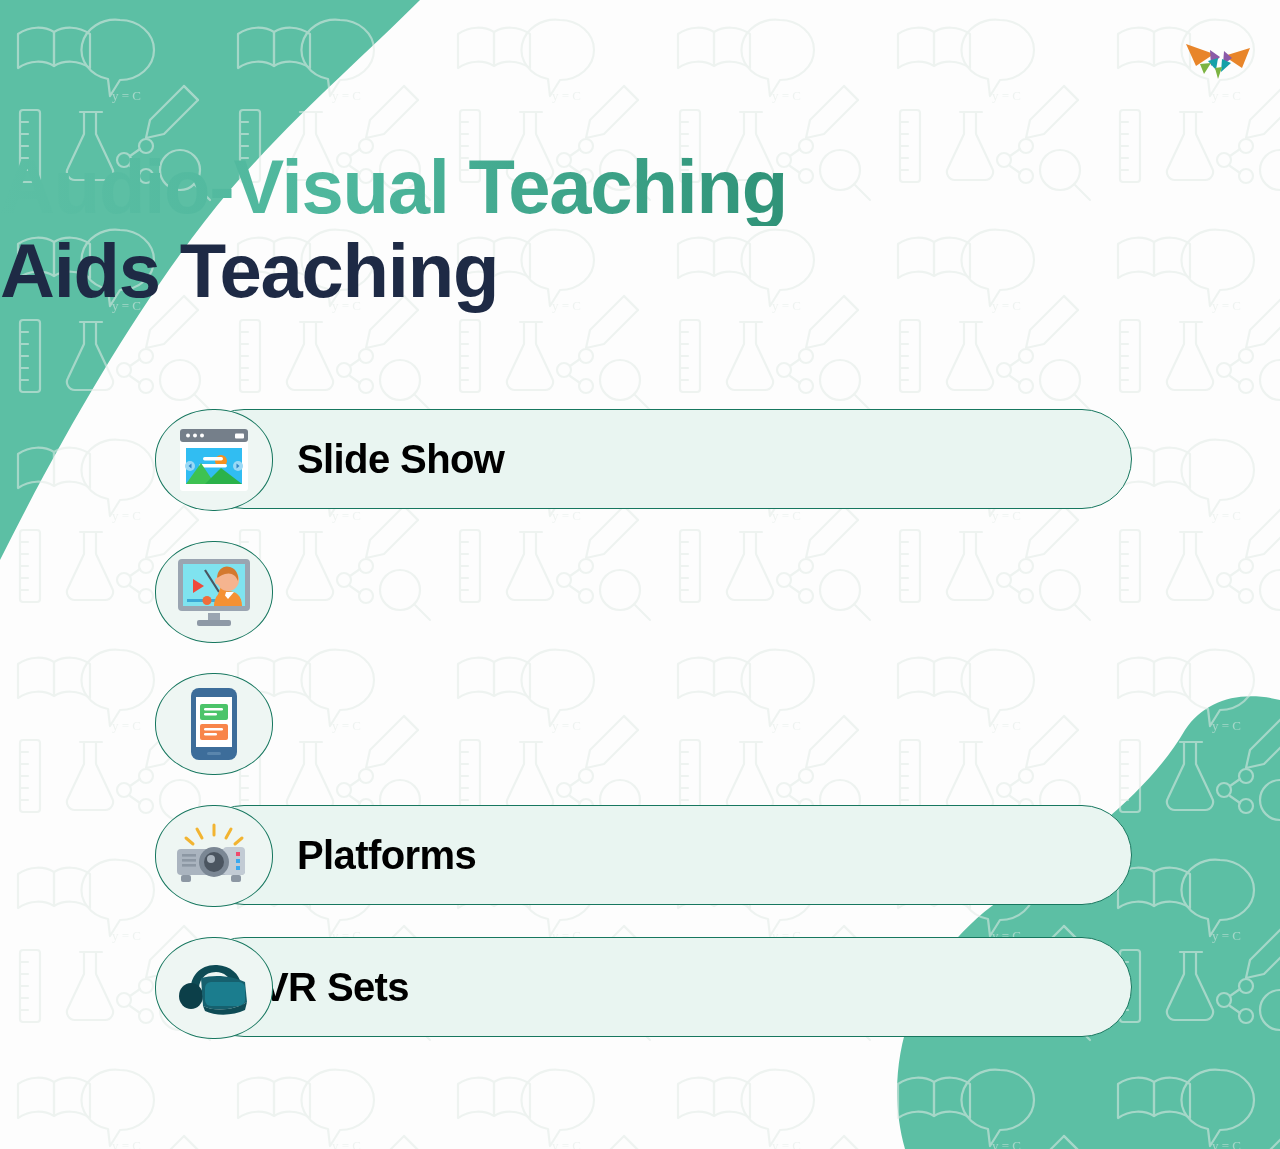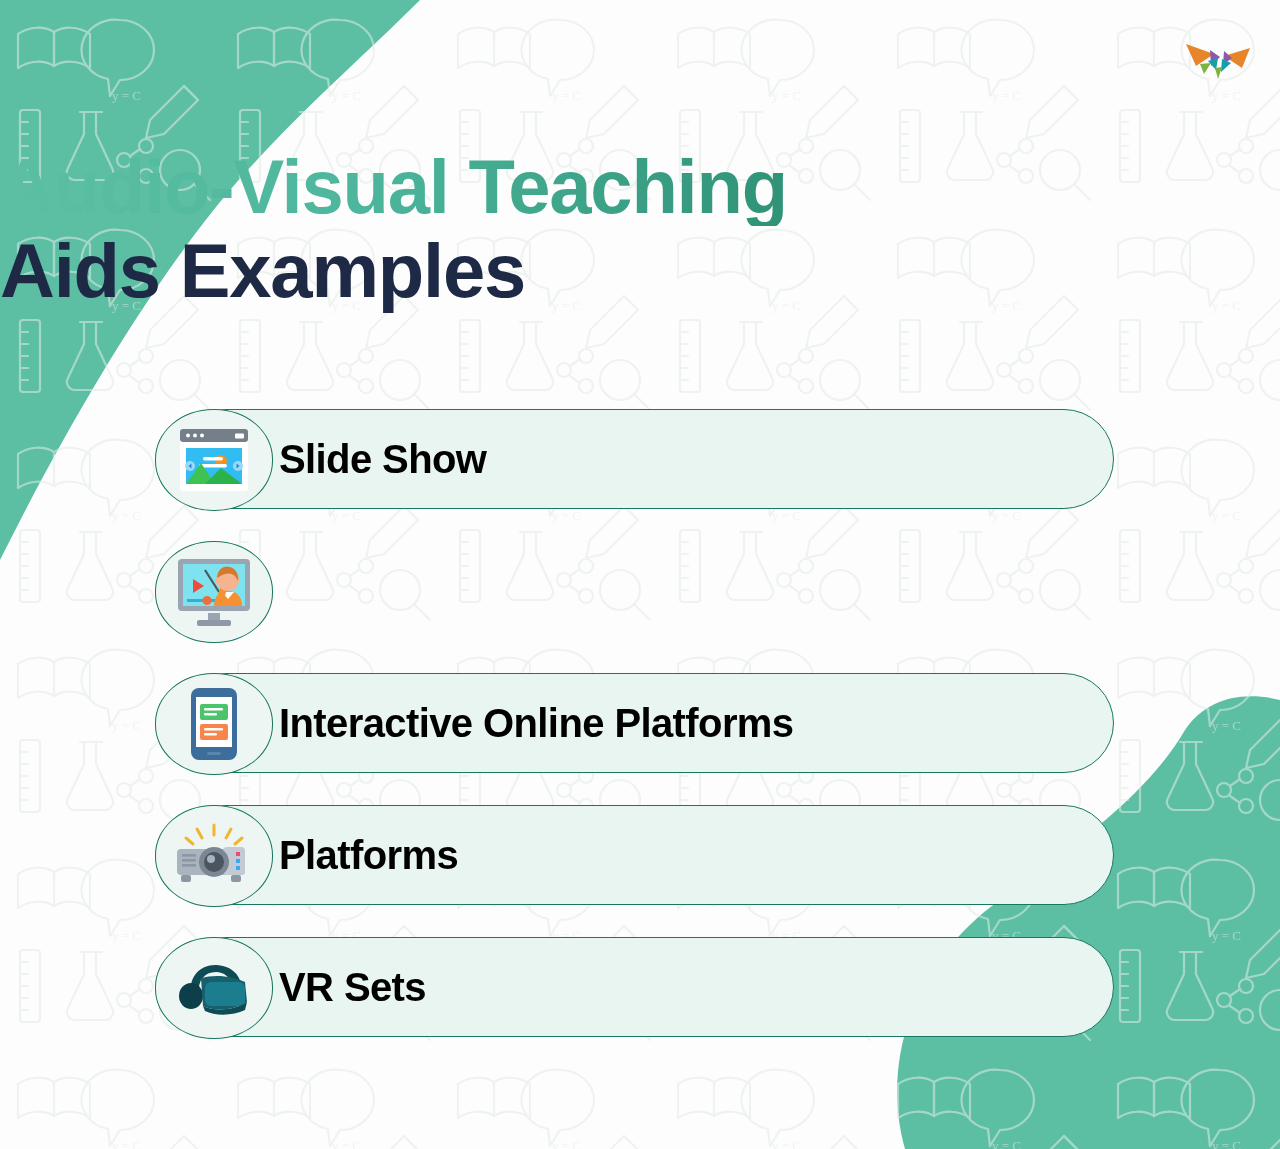--- a/index.html
+++ b/index.html
@@ -81,41 +81,41 @@
     width: 1280px;
     z-index: 5;
   }
   .row {
     position: relative;
     height: 100px;
     margin-bottom: 32px;
   }
   .pill {
     position: absolute;
-    left: 176px;
+    left: 194px;
     top: 0;
     width: 938px;
     height: 100px;
     box-sizing: border-box;
     background: #e9f5f1;
     border: 1.5px solid #17775f;
     border-radius: 50px;
     display: flex;
     align-items: center;
   }
   .pill-label {
     margin-left: 102px;
     font-size: 40px;
     font-weight: bold;
     color: #000000;
     letter-spacing: -0.6px;
     white-space: nowrap;
   }
   .pill-label.indent {
-    margin-left: 102px;
+    margin-left: 67px;
   }
   .icon-badge {
     position: absolute;
     left: 155px;
     top: 0;
     width: 116px;
     height: 100px;
     border-radius: 58px / 50px;
     background: #eef6f3;
     border: 1.5px solid #17775f;
@@ -183,21 +183,21 @@
       <polygon points="40,17 48,24 39,31" fill="#8b5aa8"></polygon>
       <polygon points="24,27 34,24 32,36" fill="#14a0a8"></polygon>
       <polygon points="38,25 47,29 37,38" fill="#14a0a8"></polygon>
       <polygon points="16,30 27,29 20,40" fill="#7cb342"></polygon>
       <polygon points="31,34 38,33 34,45" fill="#7cb342"></polygon>
     </svg>
   </div>
 
   <div class="title-block">
     <span class="title-line1">Audio-Visual Teaching</span>
-    <span class="title-line2">Aids Examples</span>
+    <span class="title-line2">Aids Teaching</span>
   </div>
 
   <div class="list">
 
     <div class="row">
       <div class="pill">
         <span class="pill-label">Slide Show</span>
       </div>
       <div class="icon-badge">
         <svg width="74" height="66" viewBox="0 0 74 66">
@@ -236,23 +236,20 @@
           <path d="M47,36 L53,43 L59,36 Z" fill="#ffffff"></path>
           <path d="M41,44 L46,30 L52,33 L48,46 Z" fill="#f59133"></path>
           <circle cx="53" cy="24" r="11" fill="#f5b48f"></circle>
           <path d="M42,23 C42,12 50,9 55,11 C62,13 64,20 63,25 C61,19 56,16 50,18 C46,19 43,21 42,23 Z" fill="#d4792e"></path>
           <ellipse cx="42.5" cy="25" rx="2.5" ry="3.5" fill="#f5b48f"></ellipse>
         </svg>
       </div>
     </div>
 
     <div class="row">
-      <div class="pill">
-        <span class="pill-label">Interactive Online Platforms</span>
-      </div>
       <div class="icon-badge">
         <svg width="50" height="76" viewBox="0 0 50 76">
           <rect x="2" y="2" width="46" height="72" rx="8" fill="#3d6d9a"></rect>
           <rect x="7" y="11" width="36" height="50" fill="#ffffff"></rect>
           <rect x="11" y="18" width="28" height="16" rx="2" fill="#4cc46a"></rect>
           <rect x="15" y="22" width="19" height="2.6" rx="1.3" fill="#ffffff"></rect>
           <rect x="15" y="27" width="13" height="2.6" rx="1.3" fill="#ffffff"></rect>
           <rect x="11" y="38" width="28" height="16" rx="2" fill="#f8854a"></rect>
           <rect x="15" y="42" width="19" height="2.6" rx="1.3" fill="#ffffff"></rect>
           <rect x="15" y="47" width="13" height="2.6" rx="1.3" fill="#ffffff"></rect>

